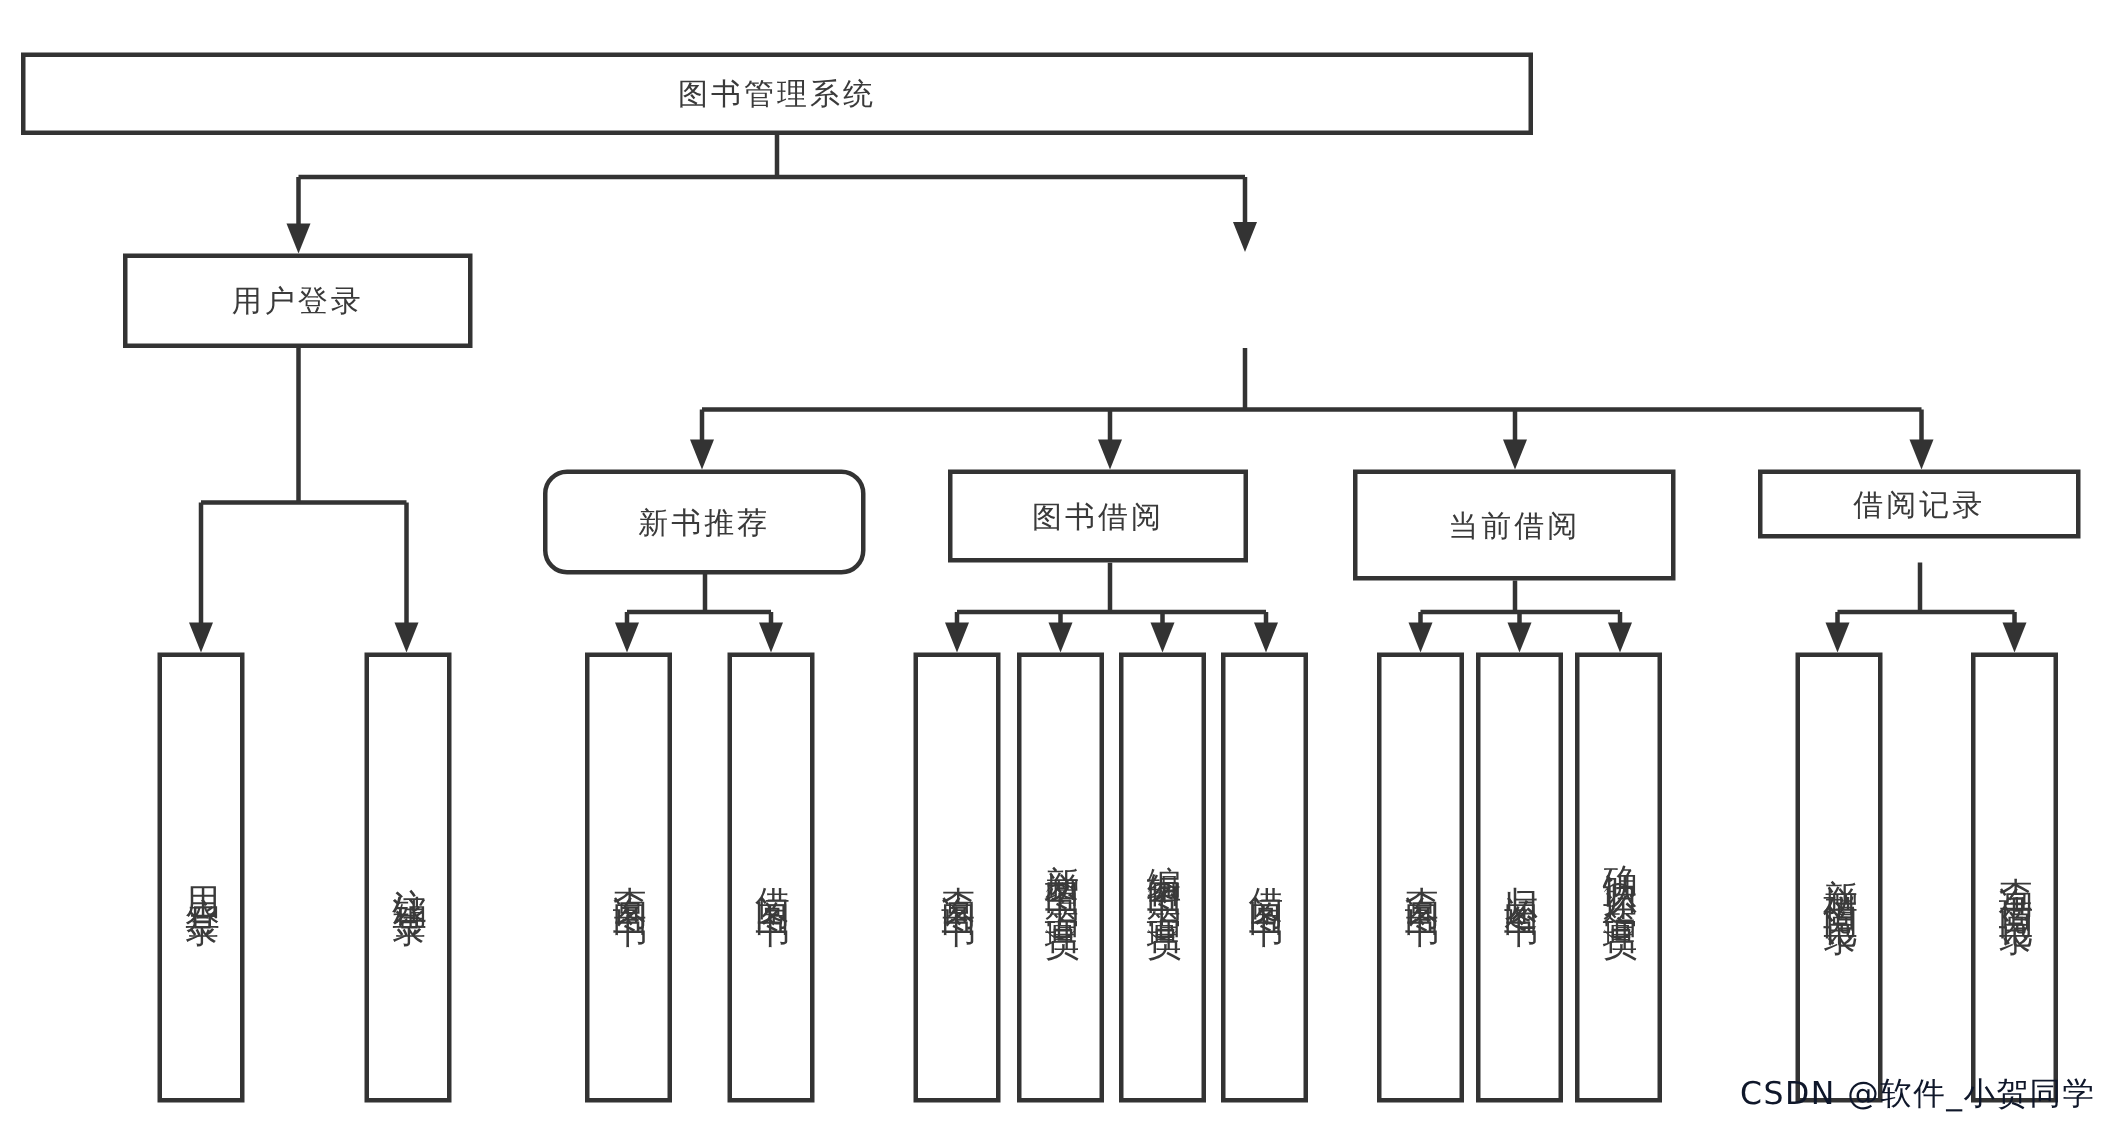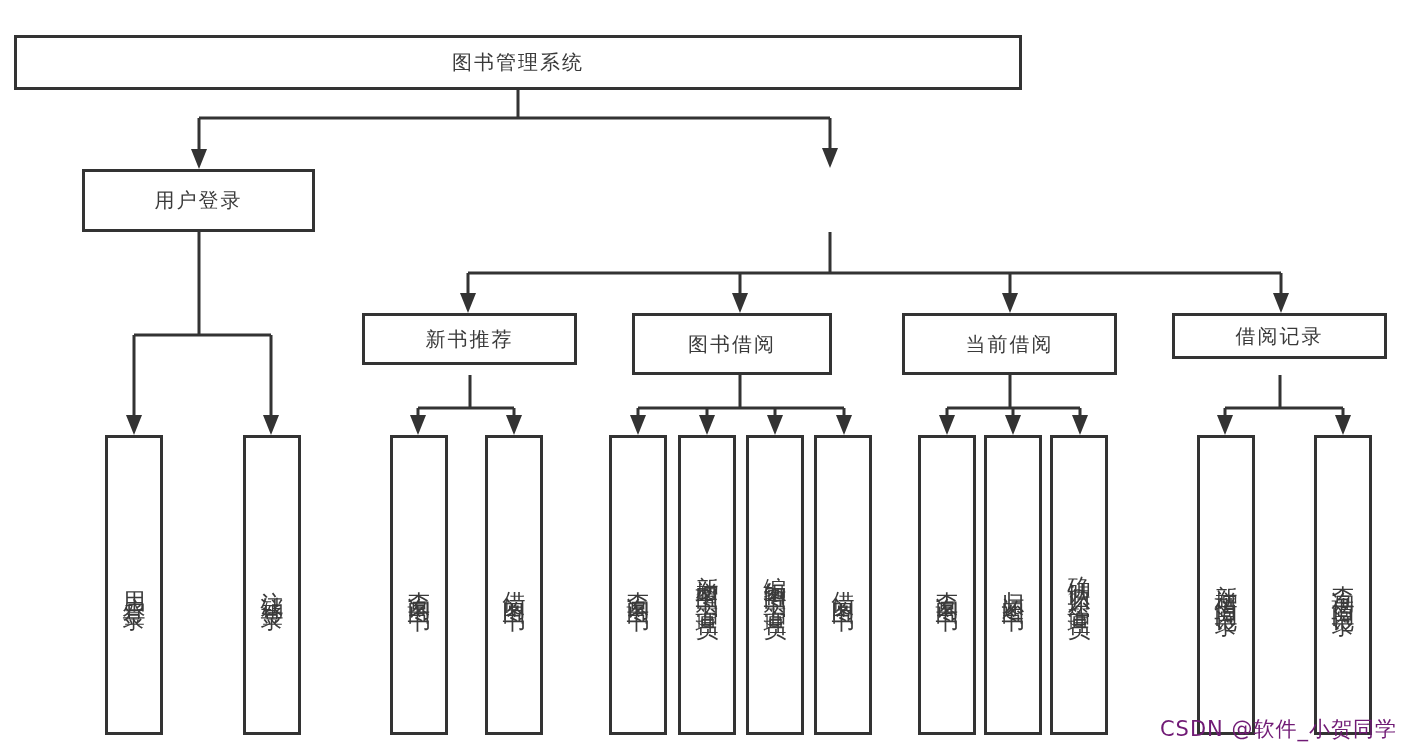--- a/index.html
+++ b/index.html
@@ -43,21 +43,21 @@
     font-size: 23px;
     letter-spacing: 6px;
     line-height: 1;
     white-space: nowrap;
   }
   .watermark {
     position: absolute;
     right: 8px;
     bottom: 4px;
     font-size: 21px;
-    color: #701a75;
+    color: #0f172a;
     letter-spacing: 1px;
     white-space: nowrap;
     z-index: 5;
   }
 </style>
 </head>
 <body>
 
 <div class="canvas">
 
@@ -95,27 +95,27 @@
   </svg>
 
   <div class="box h" style="left:14px; top:13px; width:1008px; height:55px;margin-top:22px;">
     <span class="lbl">图书管理系统</span>
   </div>
 
   <div class="box h" style="left:82px; top:169px; width:233px; height:63px;">
     <span class="lbl">用户登录</span>
   </div>
 
-  <div class="box h" style="left:362px; top:313px; width:215px; height:52px;">
+  <div class="box h" style="left:362px; top:313px; width:215px; height:70px;border-radius:16px;">
     <span class="lbl">新书推荐</span>
   </div>
   <div class="box h" style="left:632px; top:313px; width:200px; height:62px;font-family:Liberation Mono, monospace;">
     <span class="lbl">图书借阅</span>
   </div>
-  <div class="box h" style="left:902px; top:313px; width:215px; height:62px;">
+  <div class="box h" style="left:902px; top:313px; width:215px; height:74px;">
     <span class="lbl">当前借阅</span>
   </div>
   <div class="box h" style="left:1172px; top:313px; width:215px; height:46px;">
     <span class="lbl">借阅记录</span>
   </div>
 
   <div class="box v" style="left:105px; top:435px; width:58px; height:300px;">
     <span class="lbl">用户登录</span>
   </div>
   <div class="box v" style="left:243px; top:435px; width:58px; height:300px;">

